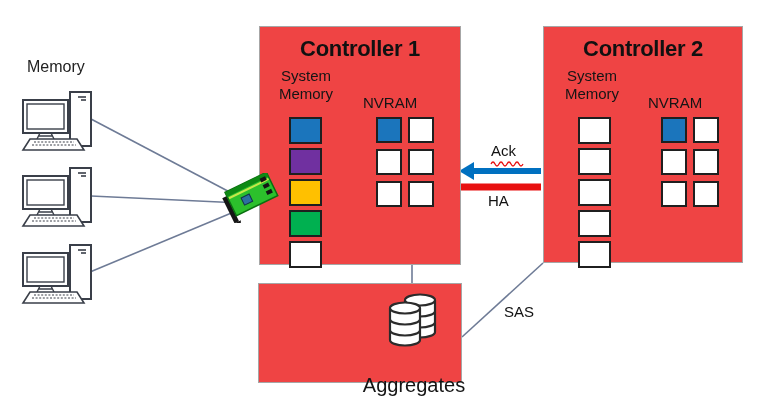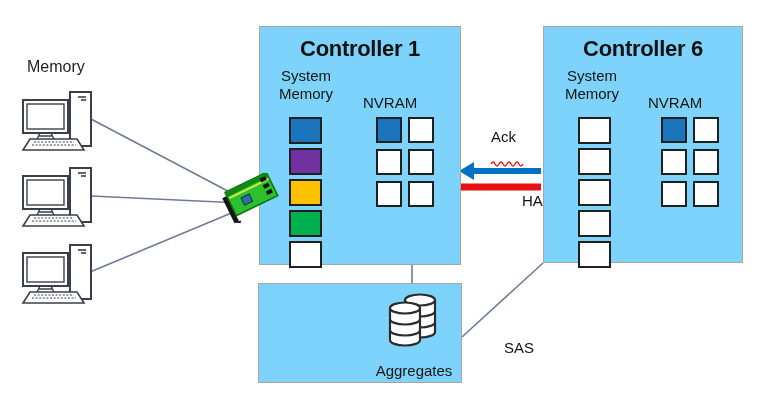--- a/index.html
+++ b/index.html
@@ -1,21 +1,21 @@
 <!DOCTYPE html>
 <html style="--box_border: #a6a6a6; --connector: #6e7b96; --arrow_blue: #0070c0; --arrow_red: #e81010; --block_blue: #1b75bc; --block_purple: #7030a0; --block_yellow: #ffc000; --block_green: #00b050; --block_white: #ffffff;"><head>
 <meta charset="utf-8">
 <style>
   html,body{margin:0;padding:0;background:#ffffff;}
   body{font-family:"Liberation Sans", sans-serif;color:#1a1a1a;}
   .canvas{position:relative;width:768px;height:408px;background:#fff;overflow:hidden;}
   .abs{position:absolute;}
 
   
-  .frame{position:absolute;background:#7dd3fc;border:1.5px solid var(--box_border,#a6a6a6);box-sizing:border-box;padding-left:40px;}
+  .frame{position:absolute;background:#ef4444;border:1.5px solid var(--box_border,#a6a6a6);box-sizing:border-box;padding-left:40px;}
   .ctrl-title{position:absolute;left:0;right:0;top:9px;text-align:center;font-size:22px;font-weight:bold;letter-spacing:-0.3px;color:#111;}
   .mem-label{position:absolute;text-align:center;font-size:15px;line-height:1.22;color:#151515;}
   .nvram-label{position:absolute;text-align:left;font-size:15px;color:#151515;}
 
   
   .mem-col{position:absolute;display:flex;flex-direction:column;gap:4px;}
   .mem-col .blk{width:29px;height:23px;border:2px solid #1f1f1f;box-sizing:content-box;}
   .nvram-grid{position:absolute;display:grid;grid-template-columns:26px 26px;gap:6px;}
   .nvram-grid .blk{width:22px;height:22px;border:2px solid #1f1f1f;}
 
@@ -31,21 +31,21 @@
   .ha-shaft{stroke:var(--arrow_red,#e81010);stroke-width:7;fill:none;}
   .squiggle{stroke:var(--arrow_red,#e81010);stroke-width:1.3;fill:none;}
 
   
   .pc{position:absolute;width:78px;height:68px;}
   .pc svg{display:block;}
   .pc .ln{stroke:#3a3f49;fill:#fff;}
 
   
   .agg-inner{position:absolute;left:95px;top:8px;width:120px;text-align:center;}
-  .agg-label{font-size:15px;color:#151515;margin-top:6px;}
+  .agg-label{font-size:20px;color:#151515;margin-top:18px;}
   .db{stroke:#2b2b2b;stroke-width:2.2;fill:#fff;}
 
   
   .nic{position:absolute;left:222px;top:173px;width:62px;height:50px;}
 </style>
 </head>
 <body>
 
 <div class="canvas">
 
@@ -116,46 +116,46 @@
         <div class="blk" style="background: rgb(27, 117, 188);"></div>
         <div class="blk" style="background: rgb(255, 255, 255);"></div>
         <div class="blk" style="background: rgb(255, 255, 255);"></div>
         <div class="blk" style="background: rgb(255, 255, 255);"></div>
         <div class="blk" style="background: rgb(255, 255, 255);"></div>
         <div class="blk" style="background: rgb(255, 255, 255);"></div>
       </div>
   </div>
 
   <div class="frame" style="left:543px;top:26px;width:200px;height:237px;">
-    <div class="ctrl-title">Controller 6</div>
+    <div class="ctrl-title">Controller 2</div>
     <div class="mem-label" style="left:2px;top:40px;width:92px;">System Memory</div>
     <div class="nvram-label" style="left:104px;top:67px;width:84px;">NVRAM</div>
     <div class="mem-col" style="left:34px;top:90px;">
         <div class="blk" style="background: rgb(255, 255, 255);"></div>
         <div class="blk" style="background: rgb(255, 255, 255);"></div>
         <div class="blk" style="background: rgb(255, 255, 255);"></div>
         <div class="blk" style="background: rgb(255, 255, 255);"></div>
         <div class="blk" style="background: rgb(255, 255, 255);"></div>
       </div>
     <div class="nvram-grid" style="left:117px;top:90px;">
         <div class="blk" style="background: rgb(27, 117, 188);"></div>
         <div class="blk" style="background: rgb(255, 255, 255);"></div>
         <div class="blk" style="background: rgb(255, 255, 255);"></div>
         <div class="blk" style="background: rgb(255, 255, 255);"></div>
         <div class="blk" style="background: rgb(255, 255, 255);"></div>
         <div class="blk" style="background: rgb(255, 255, 255);"></div>
       </div>
   </div>
 
-  <div class="link-label" style="left:491px;top:128px;">Ack</div>
+  <div class="link-label" style="left:491px;top:142px;">Ack</div>
   <svg class="abs" style="left:490px;top:160px;" width="34" height="7">
     <path class="squiggle" d="M1,4 Q3,0 5,4 T9,4 T13,4 T17,4 T21,4 T25,4 T29,4 T33,4"></path>
   </svg>
-  <div class="link-label" style="left:522px;top:192px;">HA</div>
-  <div class="link-label" style="left:504px;top:303px;margin-top:36px;">SAS</div>
+  <div class="link-label" style="left:488px;top:192px;">HA</div>
+  <div class="link-label" style="left:504px;top:303px;">SAS</div>
 
   <div class="frame" style="left:258px;top:283px;width:204px;height:100px;">
     <div class="agg-inner">
       <svg width="56" height="60" viewBox="0 0 56 60">
 
         <g>
           <path class="db" d="M19,8 V40 A15,5.5 0 0 0 49,40 V8"></path>
           <path class="db" d="M19,19 A15,5.5 0 0 0 49,19" fill="none"></path>
           <path class="db" d="M19,30 A15,5.5 0 0 0 49,30" fill="none"></path>
           <ellipse class="db" cx="34" cy="8" rx="15" ry="5.5"></ellipse>

